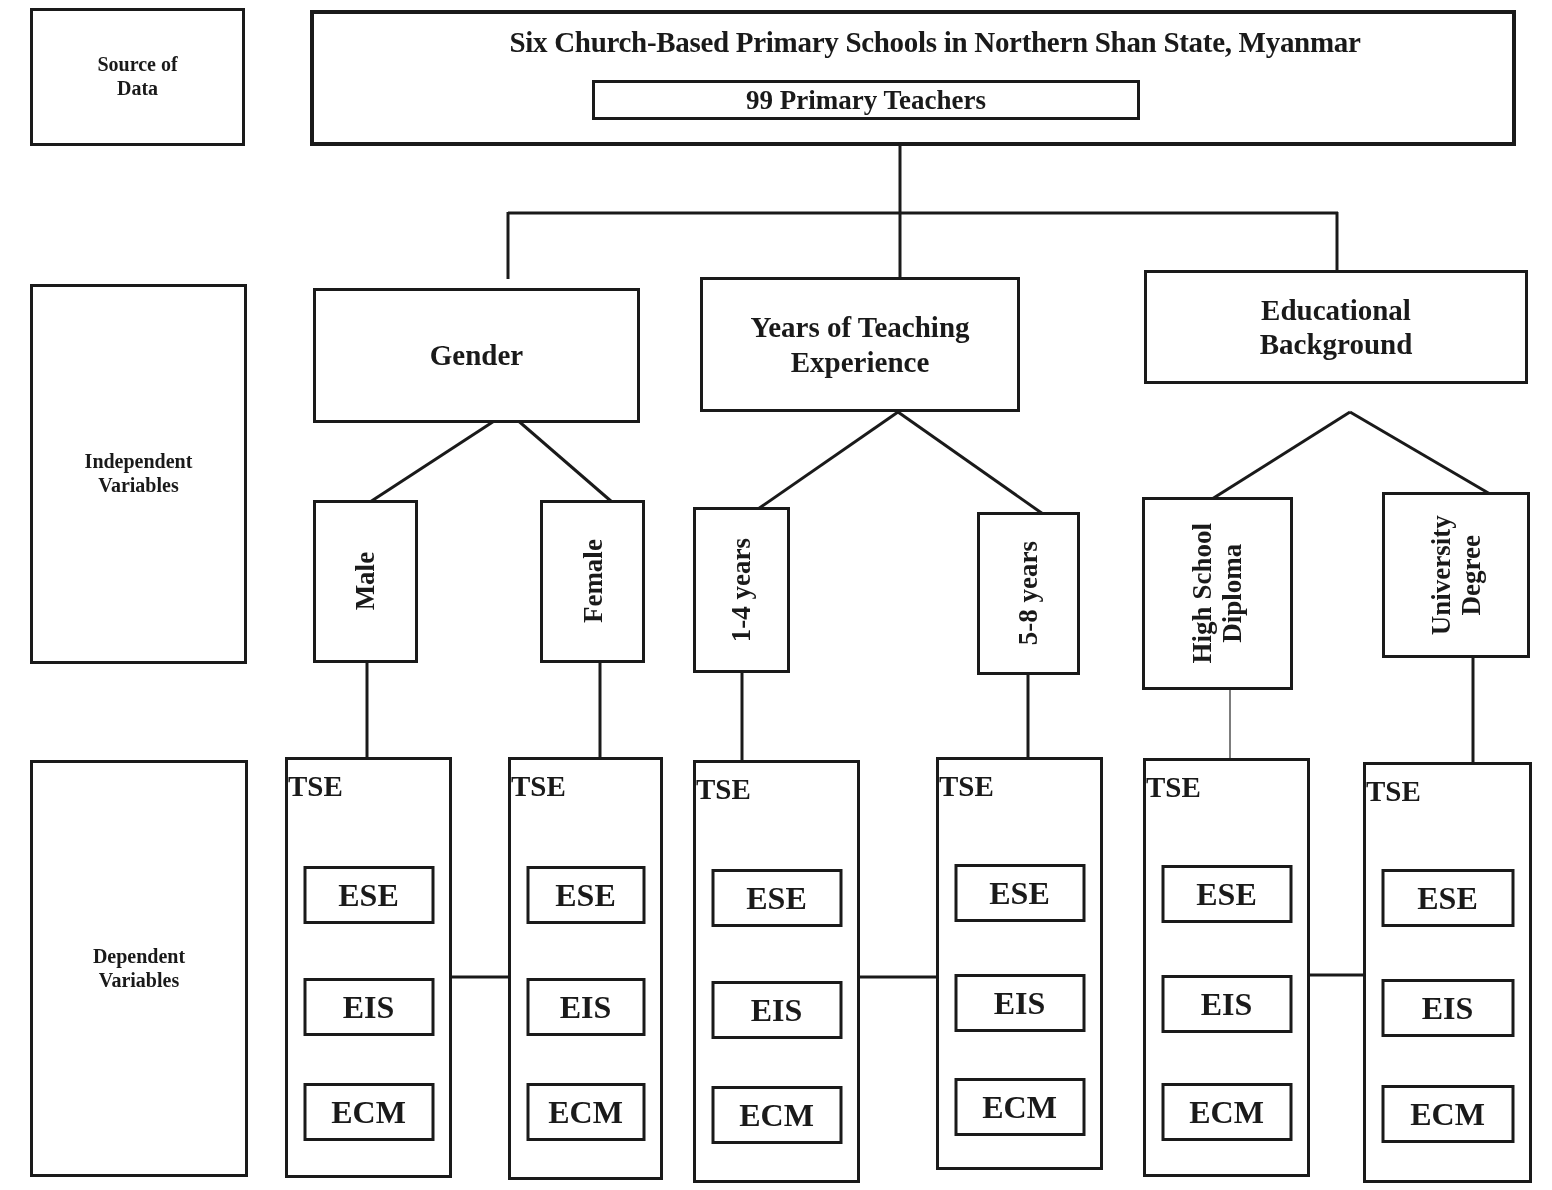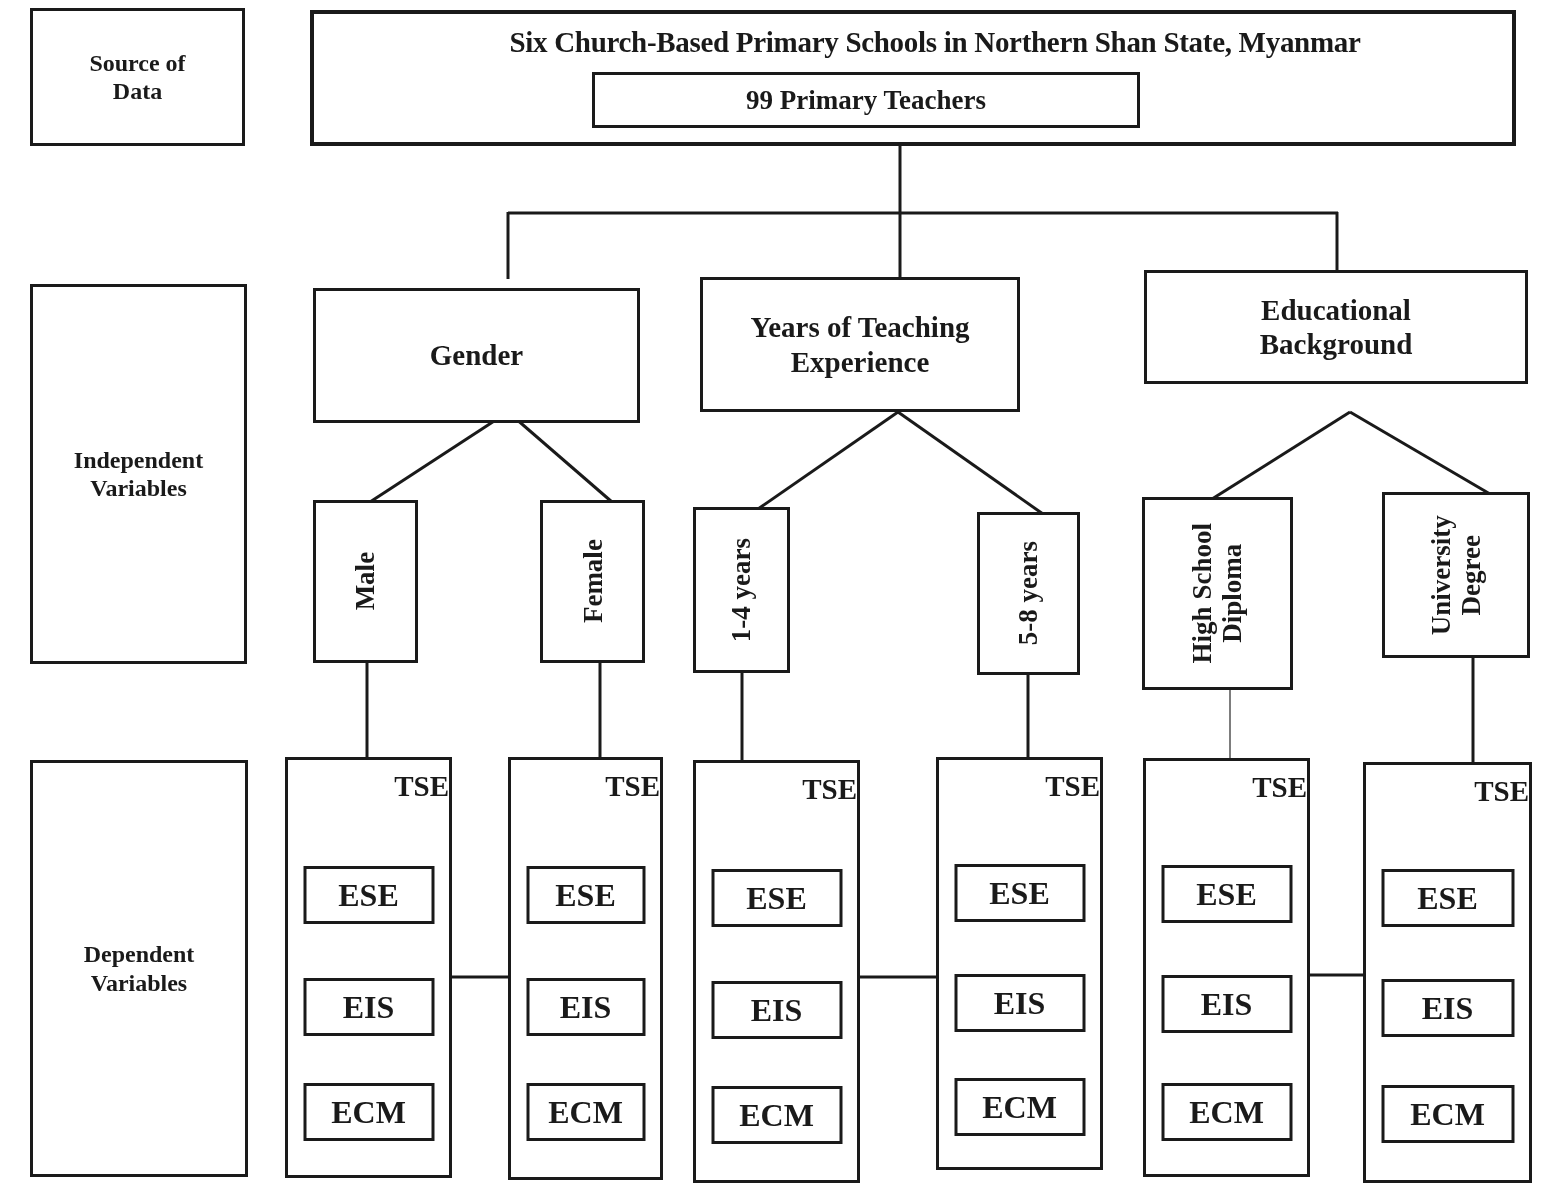--- a/index.html
+++ b/index.html
@@ -14,38 +14,38 @@
   .box{
     position:absolute;
     border:3px solid #1a1a1a;
     background:#ffffff;
     box-sizing:border-box;
     display:flex;align-items:center;justify-content:center;
     text-align:center;
     font-weight:700;
   }
   .lines div{line-height:1.18;}
-  .fs28{font-size:24px;}
+  .fs28{font-size:20px;}
   .fs29{font-size:29px;}
   .top-box{border-width:4px;align-items:flex-start;padding-left:44px;}
   .top-title{margin-top:12px;font-size:29px;letter-spacing:-0.3px;white-space:nowrap;}
   .teachers-box{font-size:27px;}
   .rot{
     transform:rotate(-90deg);
     transform-origin:center;
     white-space:nowrap;
     text-align:center;
     line-height:1.12;
     font-size:27px;
     font-weight:700;
   }
   .col{align-items:flex-start;justify-content:center;}
   .tse{
     position:absolute;top:10px;left:0;right:0;
-    text-align:right;font-size:29px;font-weight:700;
+    text-align:left;font-size:29px;font-weight:700;
   }
   .inner{
     position:absolute;left:50%;transform:translateX(-50%);
     width:calc(100% - 30px);height:58px;
     border:3px solid #1a1a1a;box-sizing:border-box;
     display:flex;align-items:center;justify-content:center;
     font-size:32px;font-weight:700;background:#fff;
   }
   svg.wires{position:absolute;left:0;top:0;pointer-events:none;}
 </style>
@@ -82,21 +82,21 @@
     <div class="lines">
       <div>Source of</div>
       <div>Data</div>
     </div>
   </div>
 
   <div class="box top-box" style="left:310px;top:10px;width:1206px;height:136px">
     <div class="top-title">Six Church-Based Primary Schools in Northern Shan State, Myanmar</div>
   </div>
 
-  <div class="box teachers-box" style="left:592px;top:72px;width:548px;height:56px">
+  <div class="box teachers-box" style="left:592px;top:80px;width:548px;height:40px">
     <span>99 Primary Teachers</span>
   </div>
 
   <div class="box fs28" style="left:30px;top:284px;width:217px;height:380px">
     <div class="lines">
       <div>Independent</div>
       <div>Variables</div>
     </div>
   </div>
 

